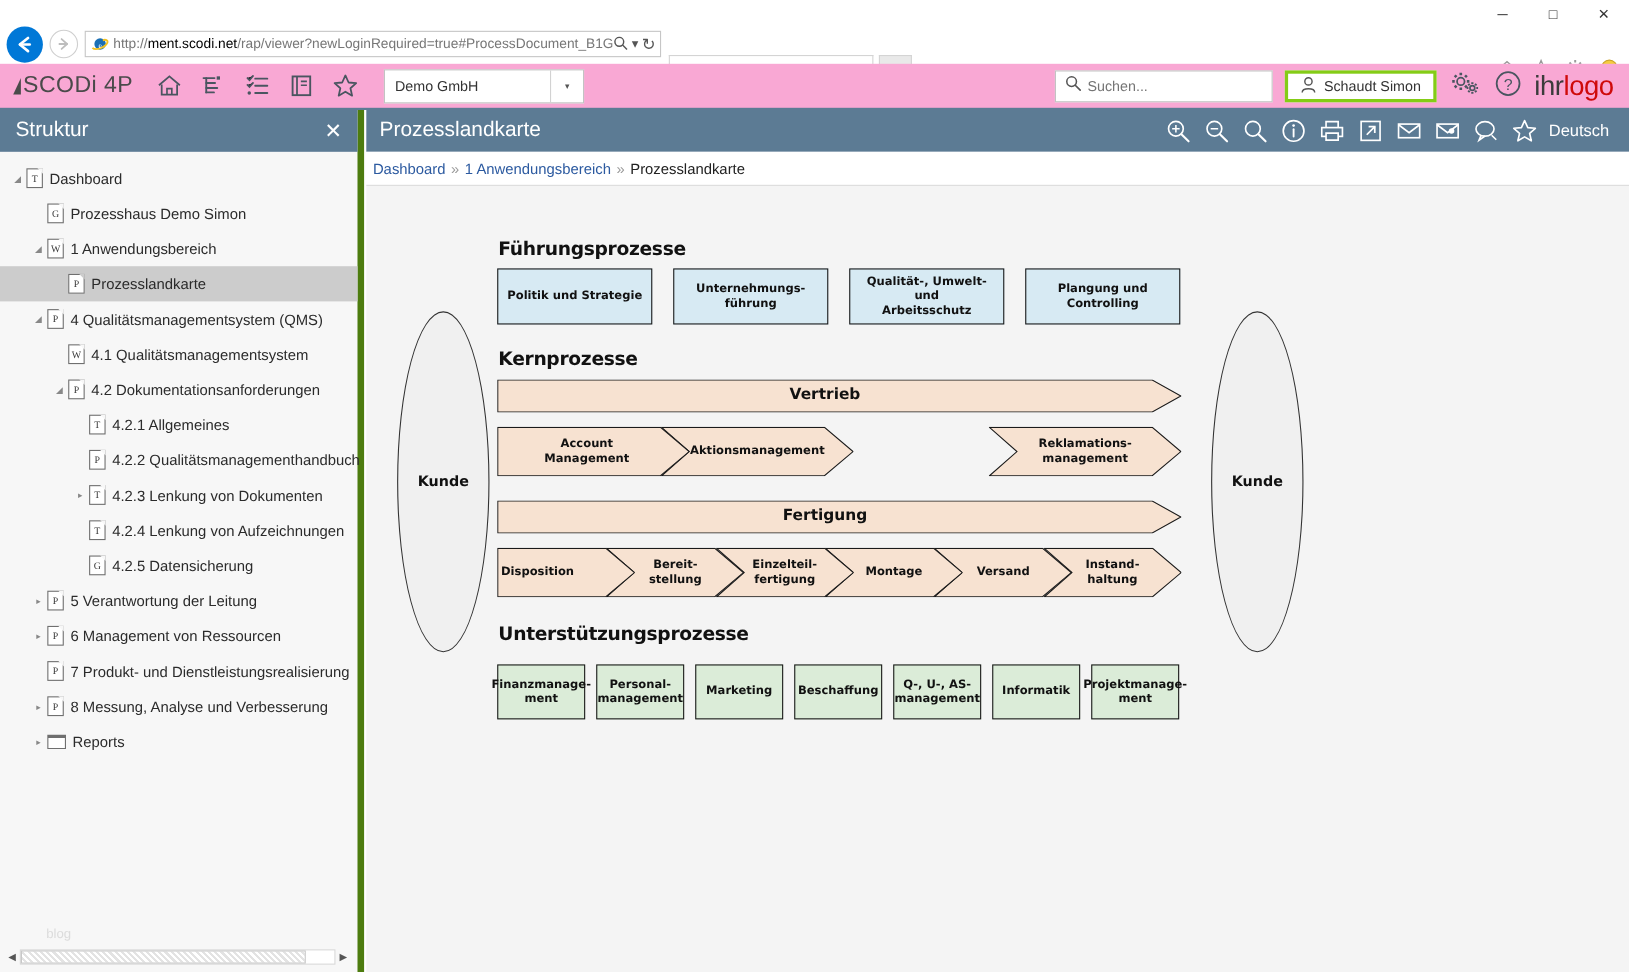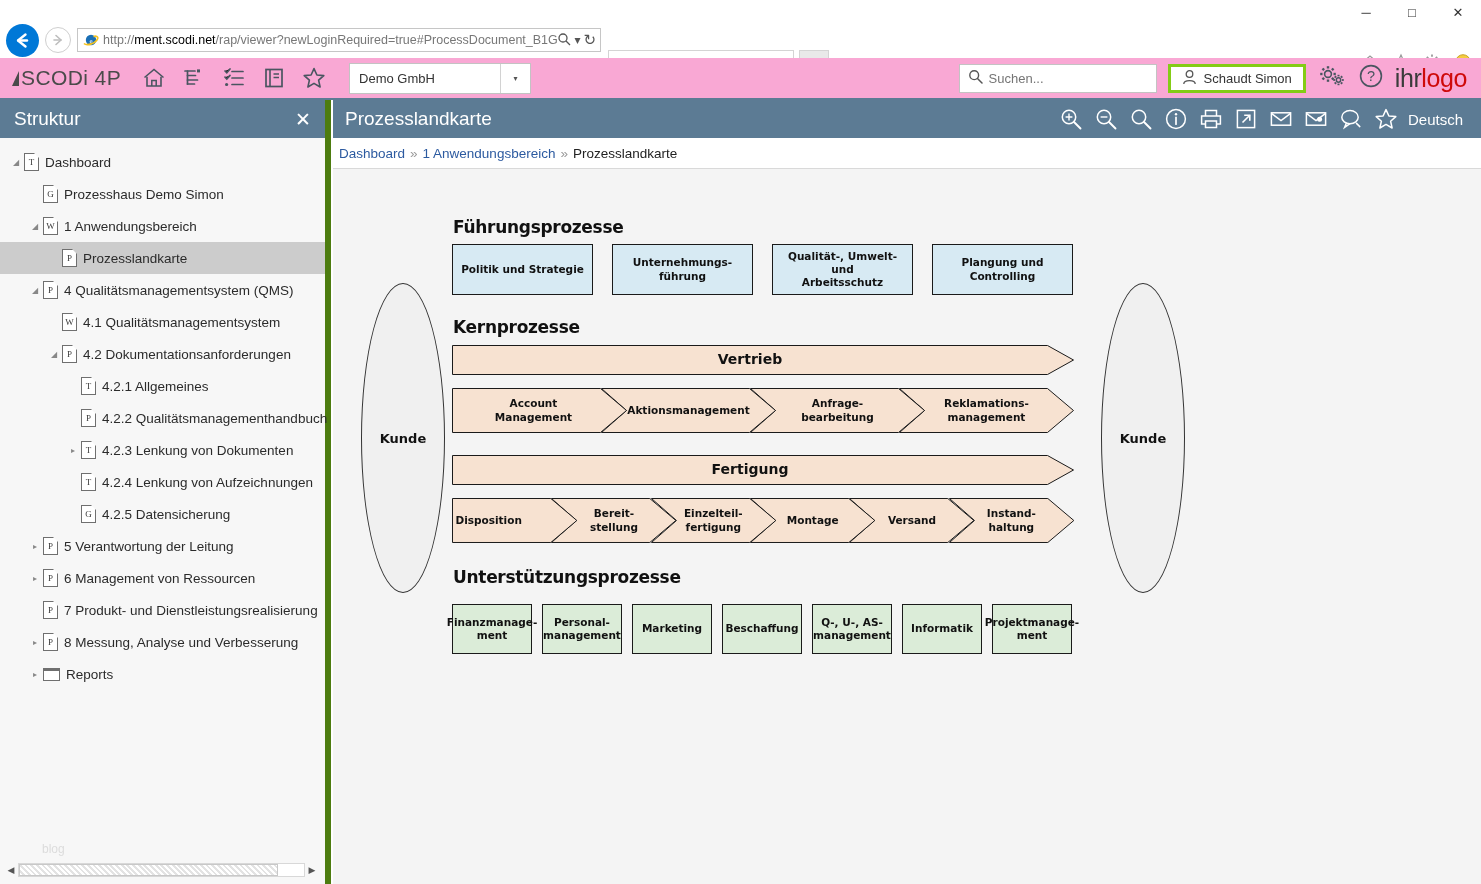--- a/index.html
+++ b/index.html
@@ -649,26 +649,20 @@
     <path d="M0.5 0.5 H595.5 L621.5 15 L595.5 29.5 H0.5 Z" fill="#f7e2d1" stroke="#1a1a1a" stroke-width="1"></path>
         </svg>
         <span class="arrowlbl big" style="left:0;top:0;width:596px;height:30px;">Vertrieb</span>
       </div>
       <div class="arrowwrap" style="left: 566px; top: 219px; width: 175px; height: 45px; z-index: 97; text-decoration: underline;">
         <svg width="175" height="45" viewBox="0 0 175 45">
         <path d="M0.5 0.5 H148.5 L174.5 22.5 L148.5 44.5 H0.5 L25.5 22.5 Z" fill="#f7e2d1" stroke="#1a1a1a" stroke-width="1"></path>
         </svg>
         <span class="arrowlbl" style="left:26px;top:0;width:123px;height:45px;">Reklamations-<br>management</span>
       </div>
-      <div class="arrowwrap" style="left: 417px; top: 219px; width: 175px; height: 45px; z-index: 98;">
-        <svg width="175" height="45" viewBox="0 0 175 45">
-        <path d="M0.5 0.5 H148.5 L174.5 22.5 L148.5 44.5 H0.5 L25.5 22.5 Z" fill="#f7e2d1" stroke="#1a1a1a" stroke-width="1"></path>
-        </svg>
-        <span class="arrowlbl" style="left:26px;top:0;width:123px;height:45px;">Anfrage-<br>bearbeitung</span>
-      </div>
       <div class="arrowwrap" style="left: 268px; top: 219px; width: 175px; height: 45px; z-index: 99;">
         <svg width="175" height="45" viewBox="0 0 175 45">
         <path d="M0.5 0.5 H148.5 L174.5 22.5 L148.5 44.5 H0.5 L25.5 22.5 Z" fill="#f7e2d1" stroke="#1a1a1a" stroke-width="1"></path>
         </svg>
         <span class="arrowlbl" style="left:26px;top:0;width:123px;height:45px;">Aktionsmanagement</span>
       </div>
       <div class="arrowwrap" style="left: 119px; top: 219px; width: 175px; height: 45px; z-index: 100;">
         <svg width="175" height="45" viewBox="0 0 175 45">
         <path d="M0.5 0.5 H148.5 L174.5 22.5 L148.5 44.5 H0.5 Z" fill="#f7e2d1" stroke="#1a1a1a" stroke-width="1"></path>
         </svg>

